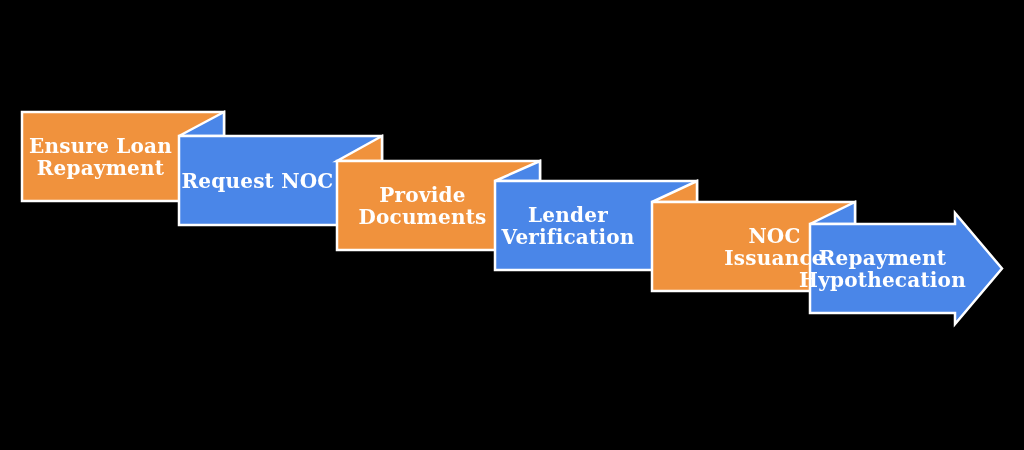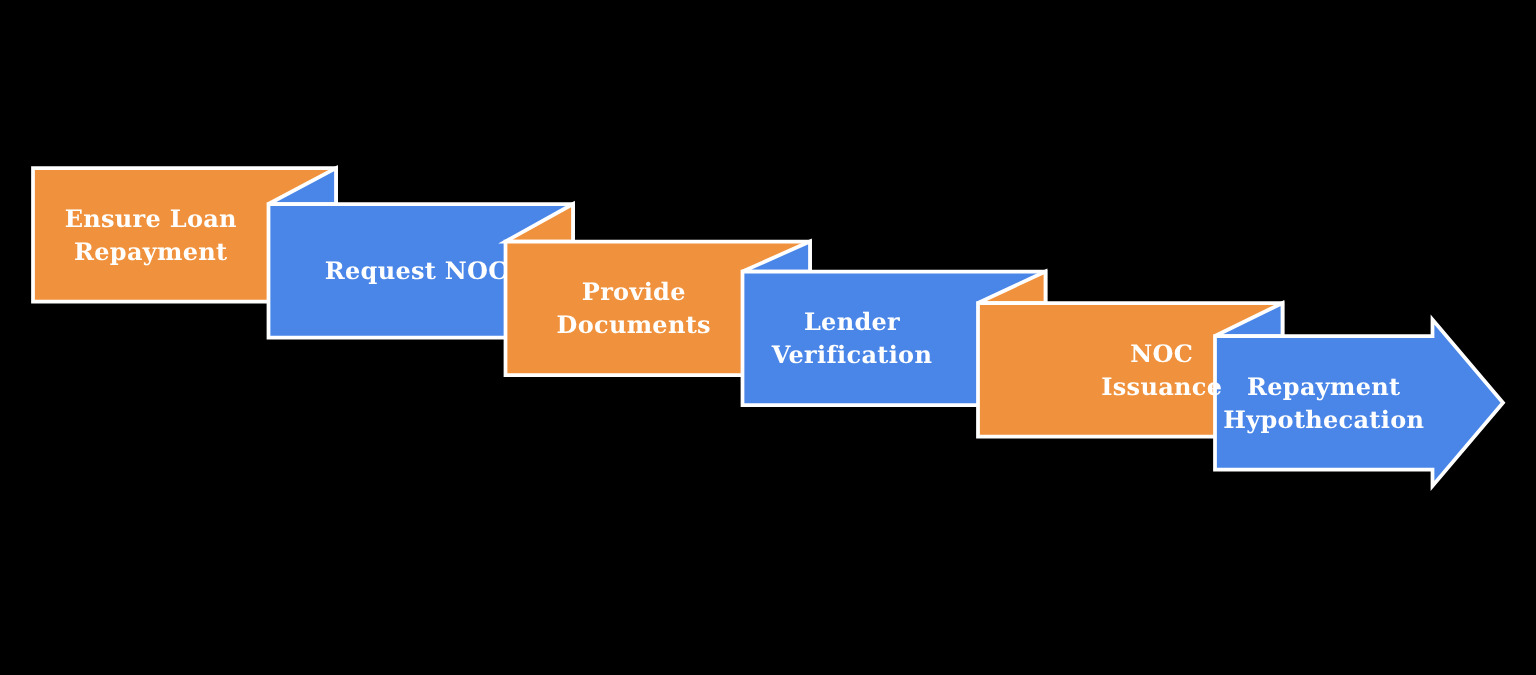--- a/index.html
+++ b/index.html
@@ -7,21 +7,21 @@
     position:relative;width:1024px;height:450px;background:#000;overflow:hidden;
   }
   .stage svg{position:absolute;left:0;top:0;}
   .step-label{
     position:absolute;
     display:flex;align-items:center;justify-content:center;
     text-align:center;
     color:#FFFFFF;
     font-family:"DejaVu Serif","Liberation Serif",serif;
     font-weight:bold;
-    font-size:16px;line-height:22px;
+    font-size:20px;line-height:22px;
     letter-spacing:0.2px;
     white-space:pre-line;
     pointer-events:none;
   }
 </style>
 </head>
 <body>
 
 <div class="stage">
   <svg id="diagram" width="1024" height="450" viewBox="0 0 1024 450">
@@ -33,21 +33,21 @@
       <polygon points="540,161 540,181 495,181" stroke="#FFFFFF" stroke-width="2.5" stroke-linejoin="miter" fill="#4A86E8"></polygon>
       <polygon points="495,181 697,181 697,270 495,270" stroke="#FFFFFF" stroke-width="2.5" stroke-linejoin="miter" fill="#4A86E8"></polygon>
       <polygon points="697,181 697,202 652,202" stroke="#FFFFFF" stroke-width="2.5" stroke-linejoin="miter" fill="#F0923D"></polygon>
       <polygon points="652,202 855,202 855,291 652,291" stroke="#FFFFFF" stroke-width="2.5" stroke-linejoin="miter" fill="#F0923D"></polygon>
       <polygon points="855,202 855,224 810,224" stroke="#FFFFFF" stroke-width="2.5" stroke-linejoin="miter" fill="#4A86E8"></polygon>
       <polygon points="810,224 955,224 955,213 1002,268.5 955,324 955,313 810,313" stroke="#FFFFFF" stroke-width="2.5" stroke-linejoin="miter" fill="#4A86E8"></polygon>
     </svg>
 
   <div class="step-label" style="left:22px;  top:112px; width:157px; height:89px;">Ensure Loan
 Repayment</div>
-  <div class="step-label" style="left:179px; top:136px; width:157px; height:89px;margin-left:20px;">Request NOC</div>
+  <div class="step-label" style="left:179px; top:136px; width:157px; height:89px;">Request NOC</div>
   <div class="step-label" style="left:337px; top:161px; width:171px; height:89px;">Provide
 Documents</div>
   <div class="step-label" style="left:495px; top:181px; width:146px; height:89px;text-align:center;">Lender
 Verification</div>
   <div class="step-label" style="left:652px; top:202px; width:157px; height:89px;padding-left:44px;">NOC
 Issuance</div>
   <div class="step-label" style="left:810px; top:224px; width:145px; height:89px;">Repayment
 Hypothecation</div>
 </div>
 

